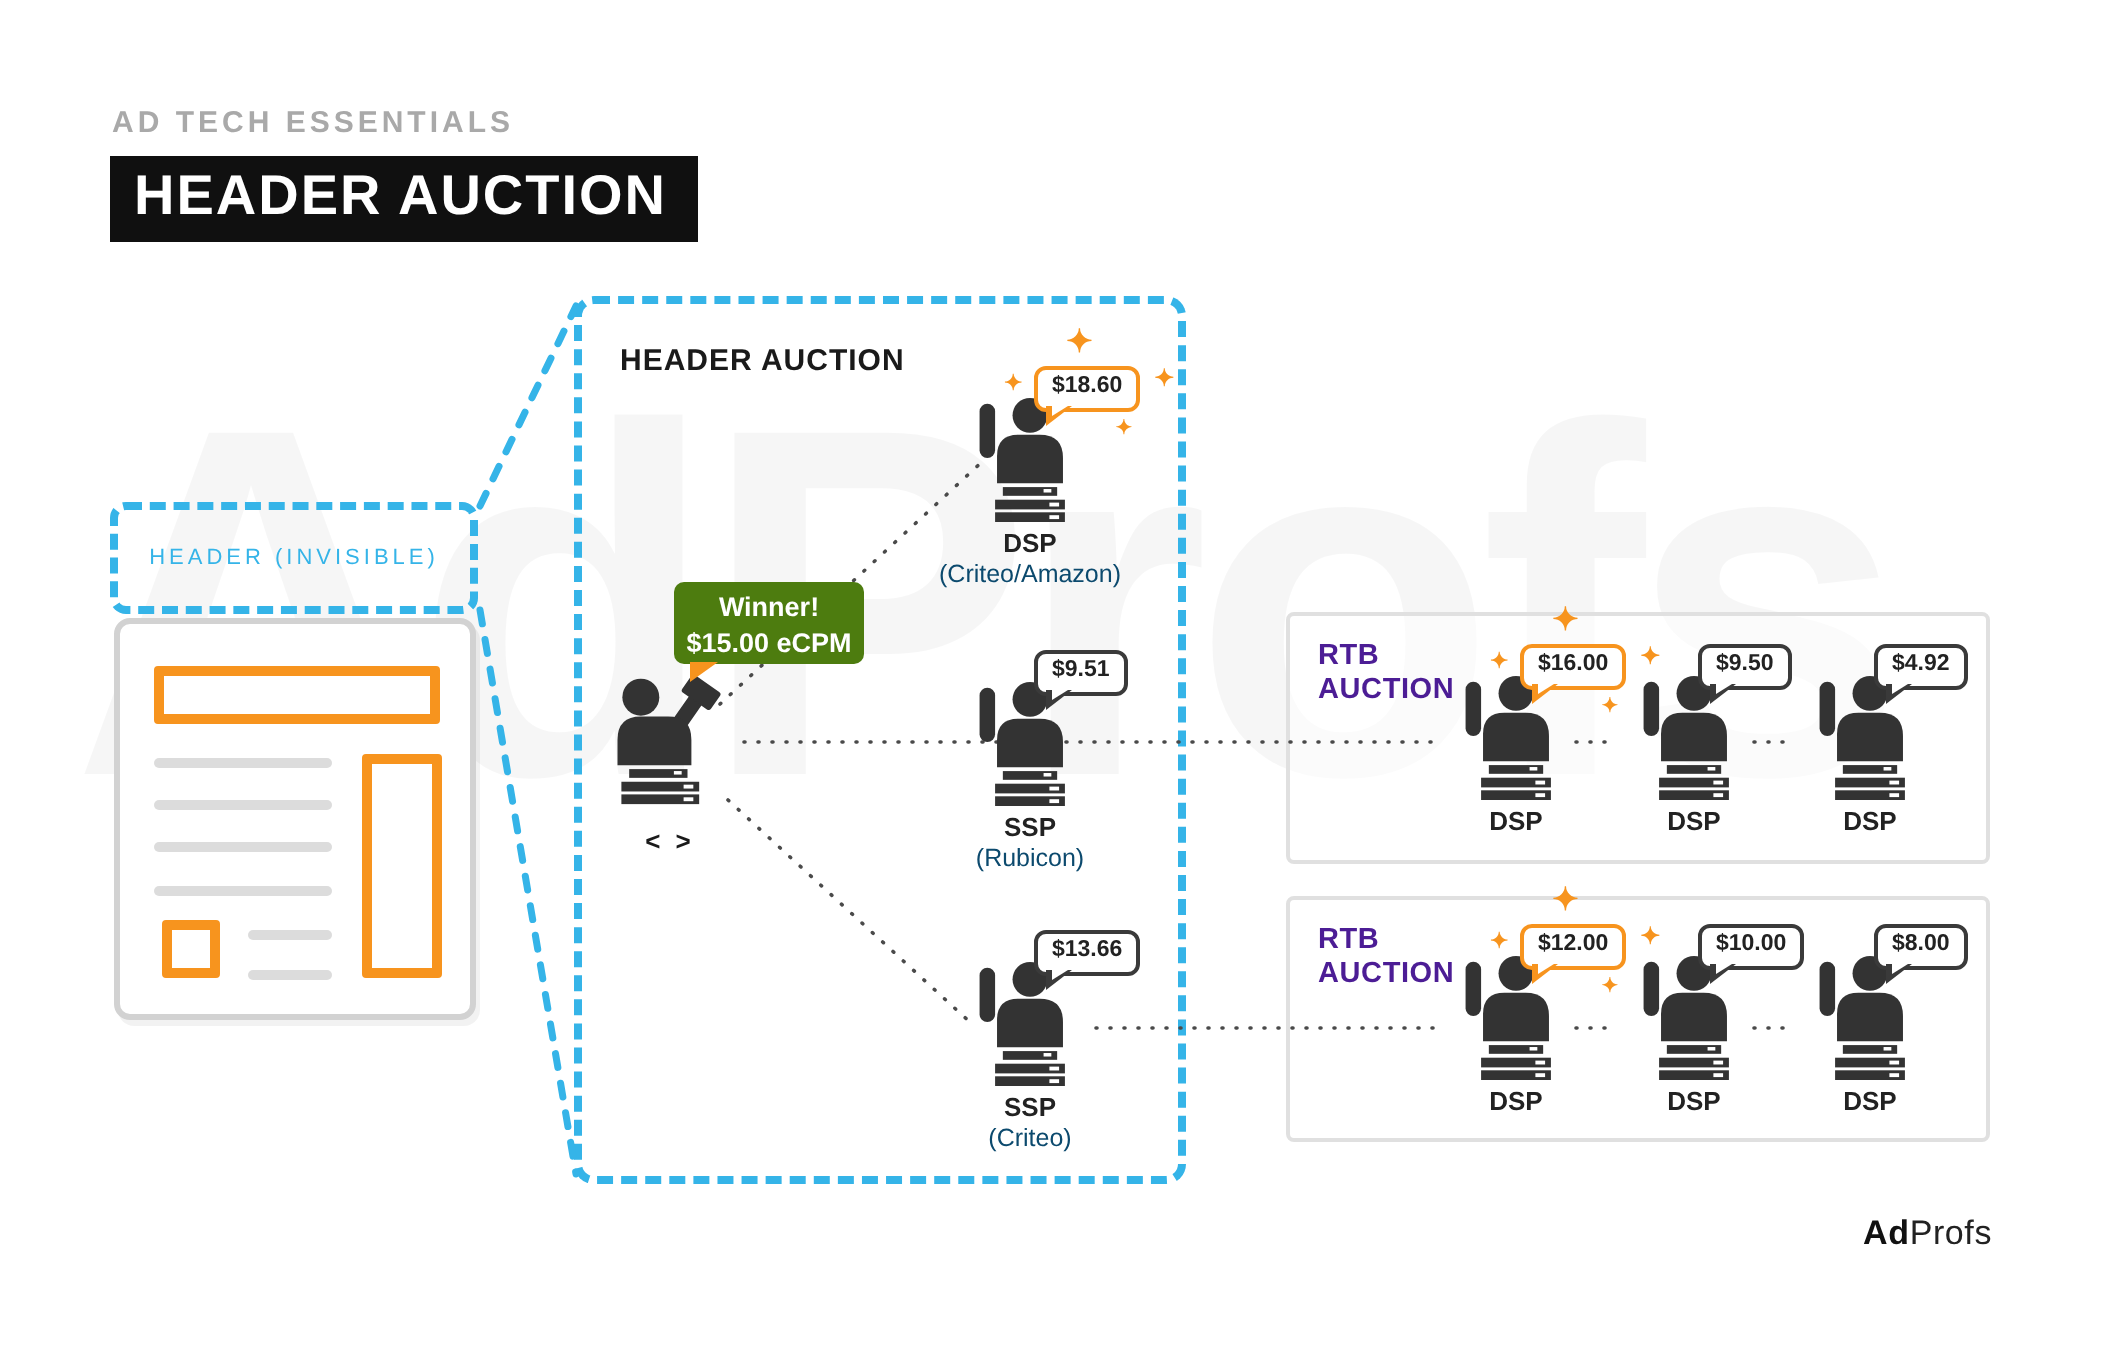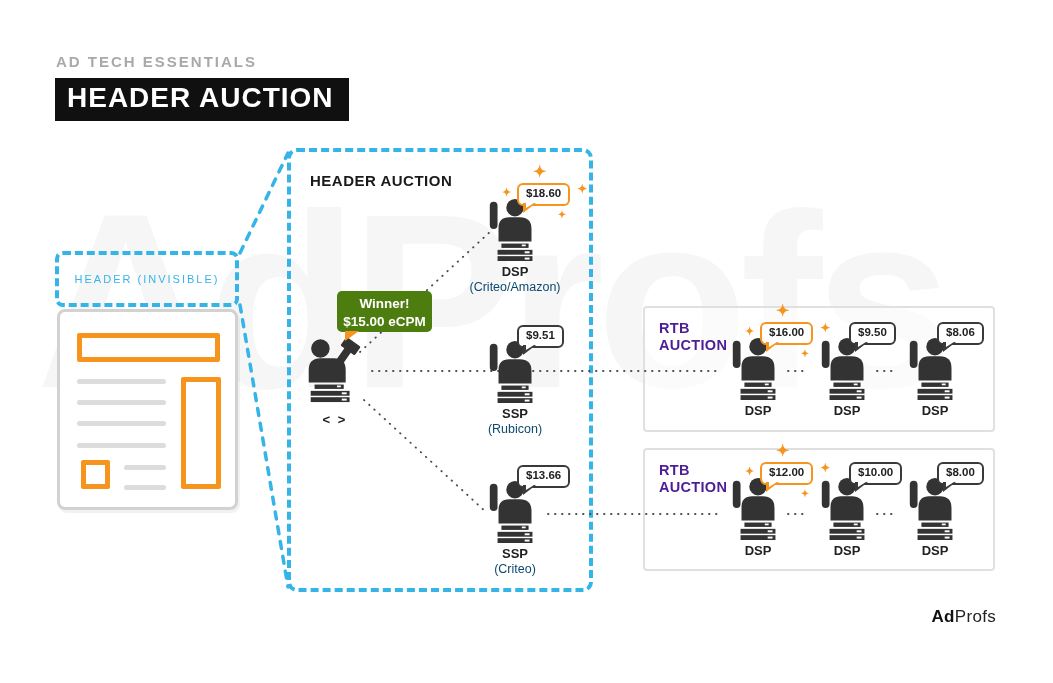--- a/index.html
+++ b/index.html
@@ -274,21 +274,21 @@
     <i class="tail-o"></i><i class="tail-i"></i>
   </div>
   <svg class="fig" width="52" height="64" viewBox="0 0 52 66">
       <use href="#fig-bidder"></use>
     </svg>
   <div class="b-label">DSP</div>
 </div>
 
 <div class="bidder" style="left:875px; top:322px;">
   <div class="bubble">
-    <span>$8.06</span>
+    <span>$4.92</span>
     <i class="tail-o"></i><i class="tail-i"></i>
   </div>
   <svg class="fig" width="52" height="64" viewBox="0 0 52 66">
       <use href="#fig-bidder"></use>
     </svg>
   <div class="b-label">DSP</div>
 </div>
 
 <div class="bidder" style="left:698px; top:462px;">
   <div class="bubble winner">

